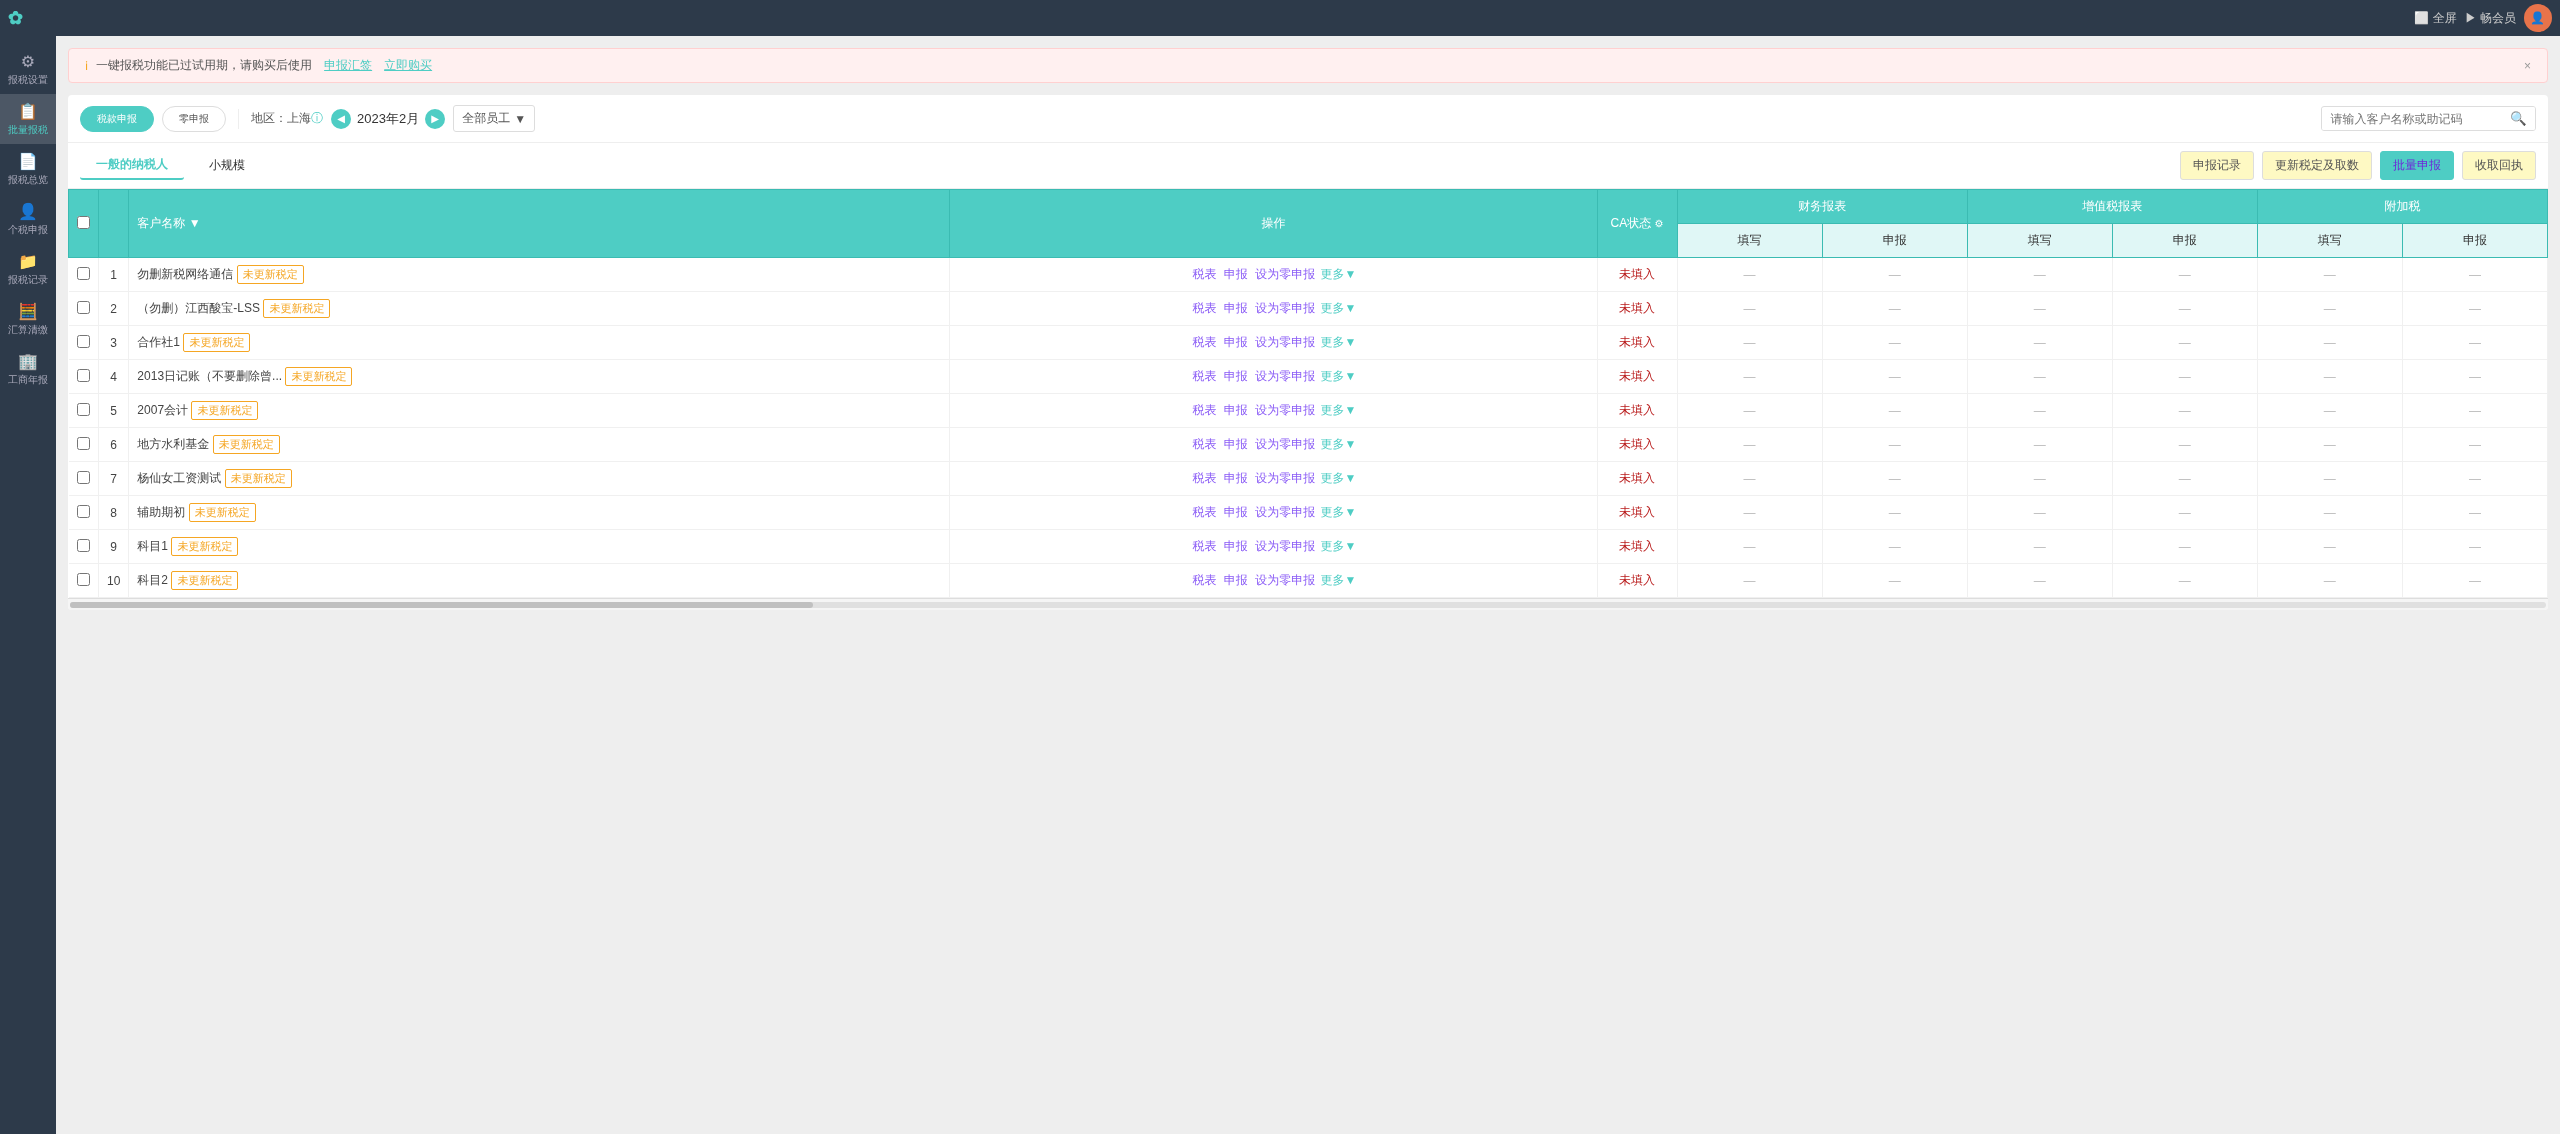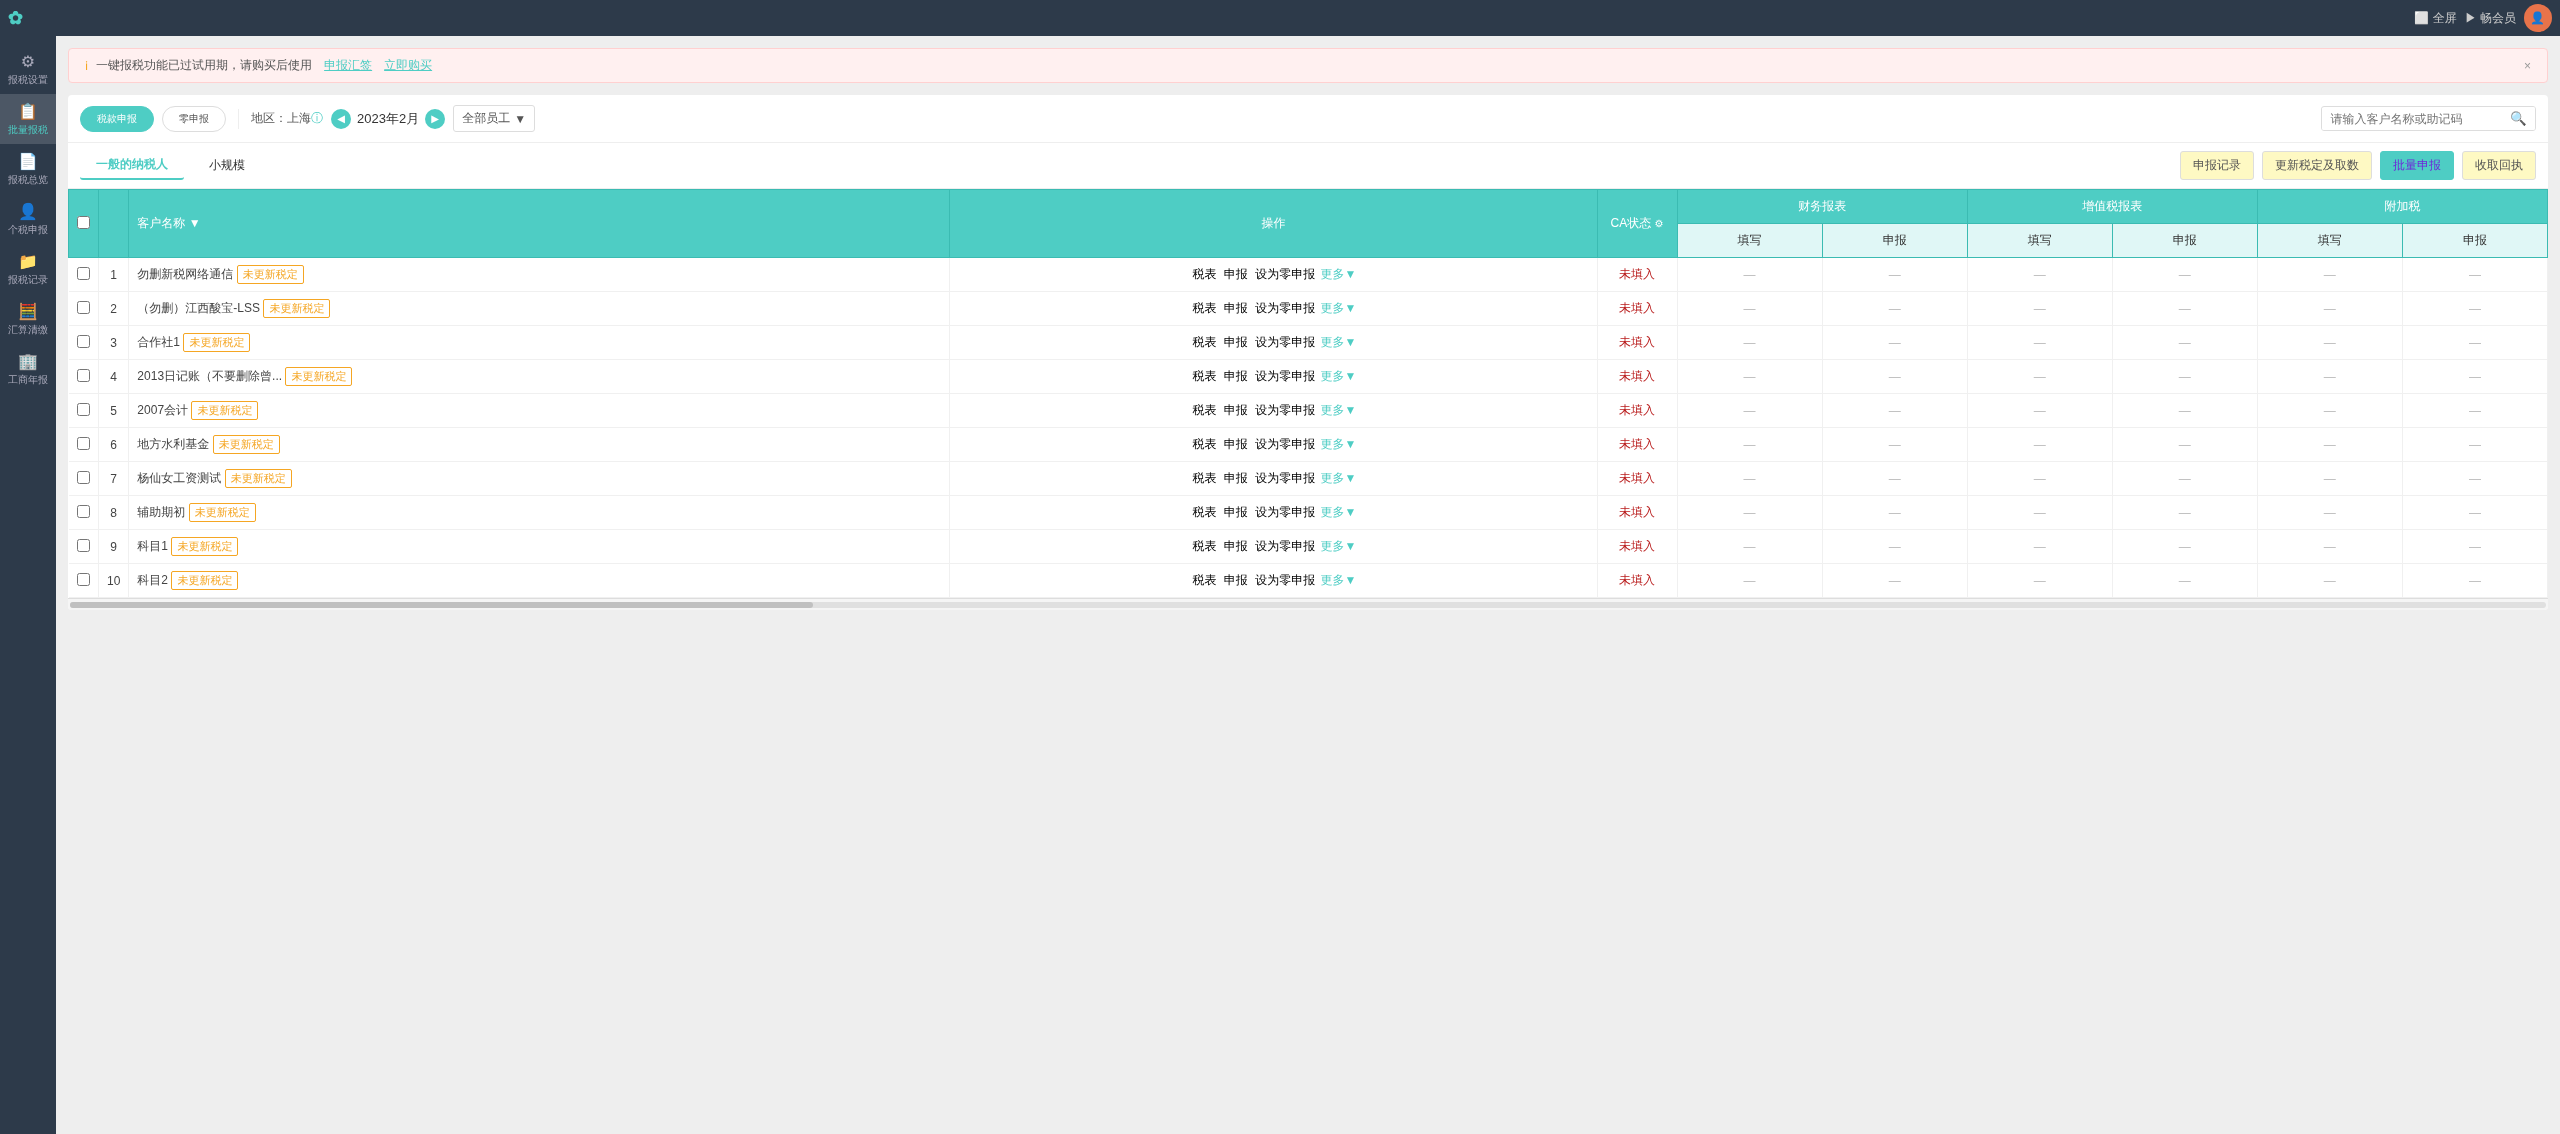--- a/index.html
+++ b/index.html
@@ -63,21 +63,21 @@
     
     .table-wrapper { overflow-x: auto; }
     table { width: 100%; border-collapse: collapse; font-size: 12px; }
     thead tr { background: #4ecdc4; color: #fff; }
     thead th { padding: 8px 8px; text-align: center; font-weight: normal; border: 1px solid #3bbbb2; white-space: nowrap; margin-left: 11px; }
     tbody tr { border-bottom: 1px solid #f0f0f0; }
     tbody td { padding: 7px 8px; text-align: center; color: #444; white-space: nowrap; border-right: 1px solid #f0f0f0; }
     tbody td.left { text-align: left; }
     .checkbox-cell { width: 30px; }
     .status-badge { display: inline-block; padding: 1px 5px; border: 1px solid #f5a623; color: #f5a623; border-radius: 2px; font-size: 11px; }
-    .action-link { color: #000000; cursor: pointer; margin: 0 2px; }
+    .action-link { color: #8b5cf6; cursor: pointer; margin: 0 2px; }
     .more-link { color: #4ecdc4; cursor: pointer; }
     .dash { color: #bbb; }
     .no-input { color: #b91c1c; padding-left: 8px; }
 
     
     .scrollbar-area { height: 12px; background: #f5f5f5; border-top: 1px solid #ddd; display: flex; align-items: center; padding: 0 2px; }
     .scrollbar-track { flex: 1; height: 6px; background: #e0e0e0; border-radius: 3px; position: relative; }
     .scrollbar-thumb { position: absolute; left: 0; top: 0; width: 30%; height: 6px; background: #c0c0c0; border-radius: 3px; }
 
     .header-checkbox { accent-color: #4ecdc4; }

